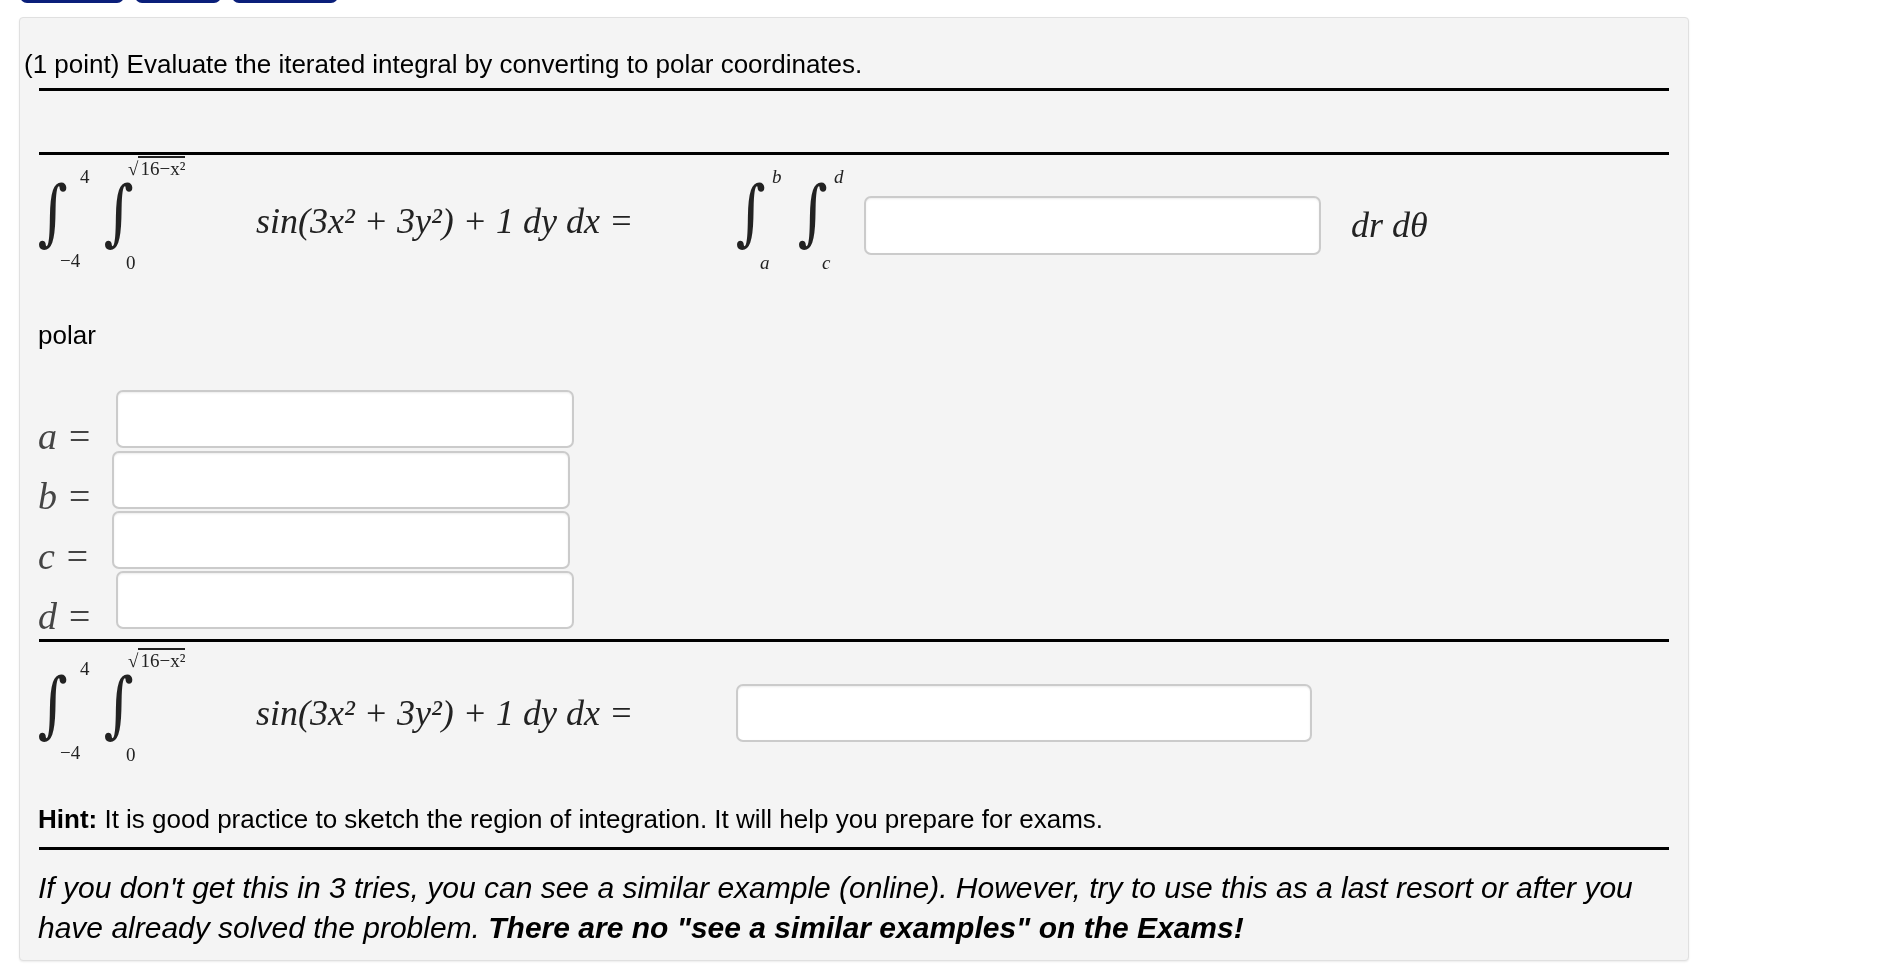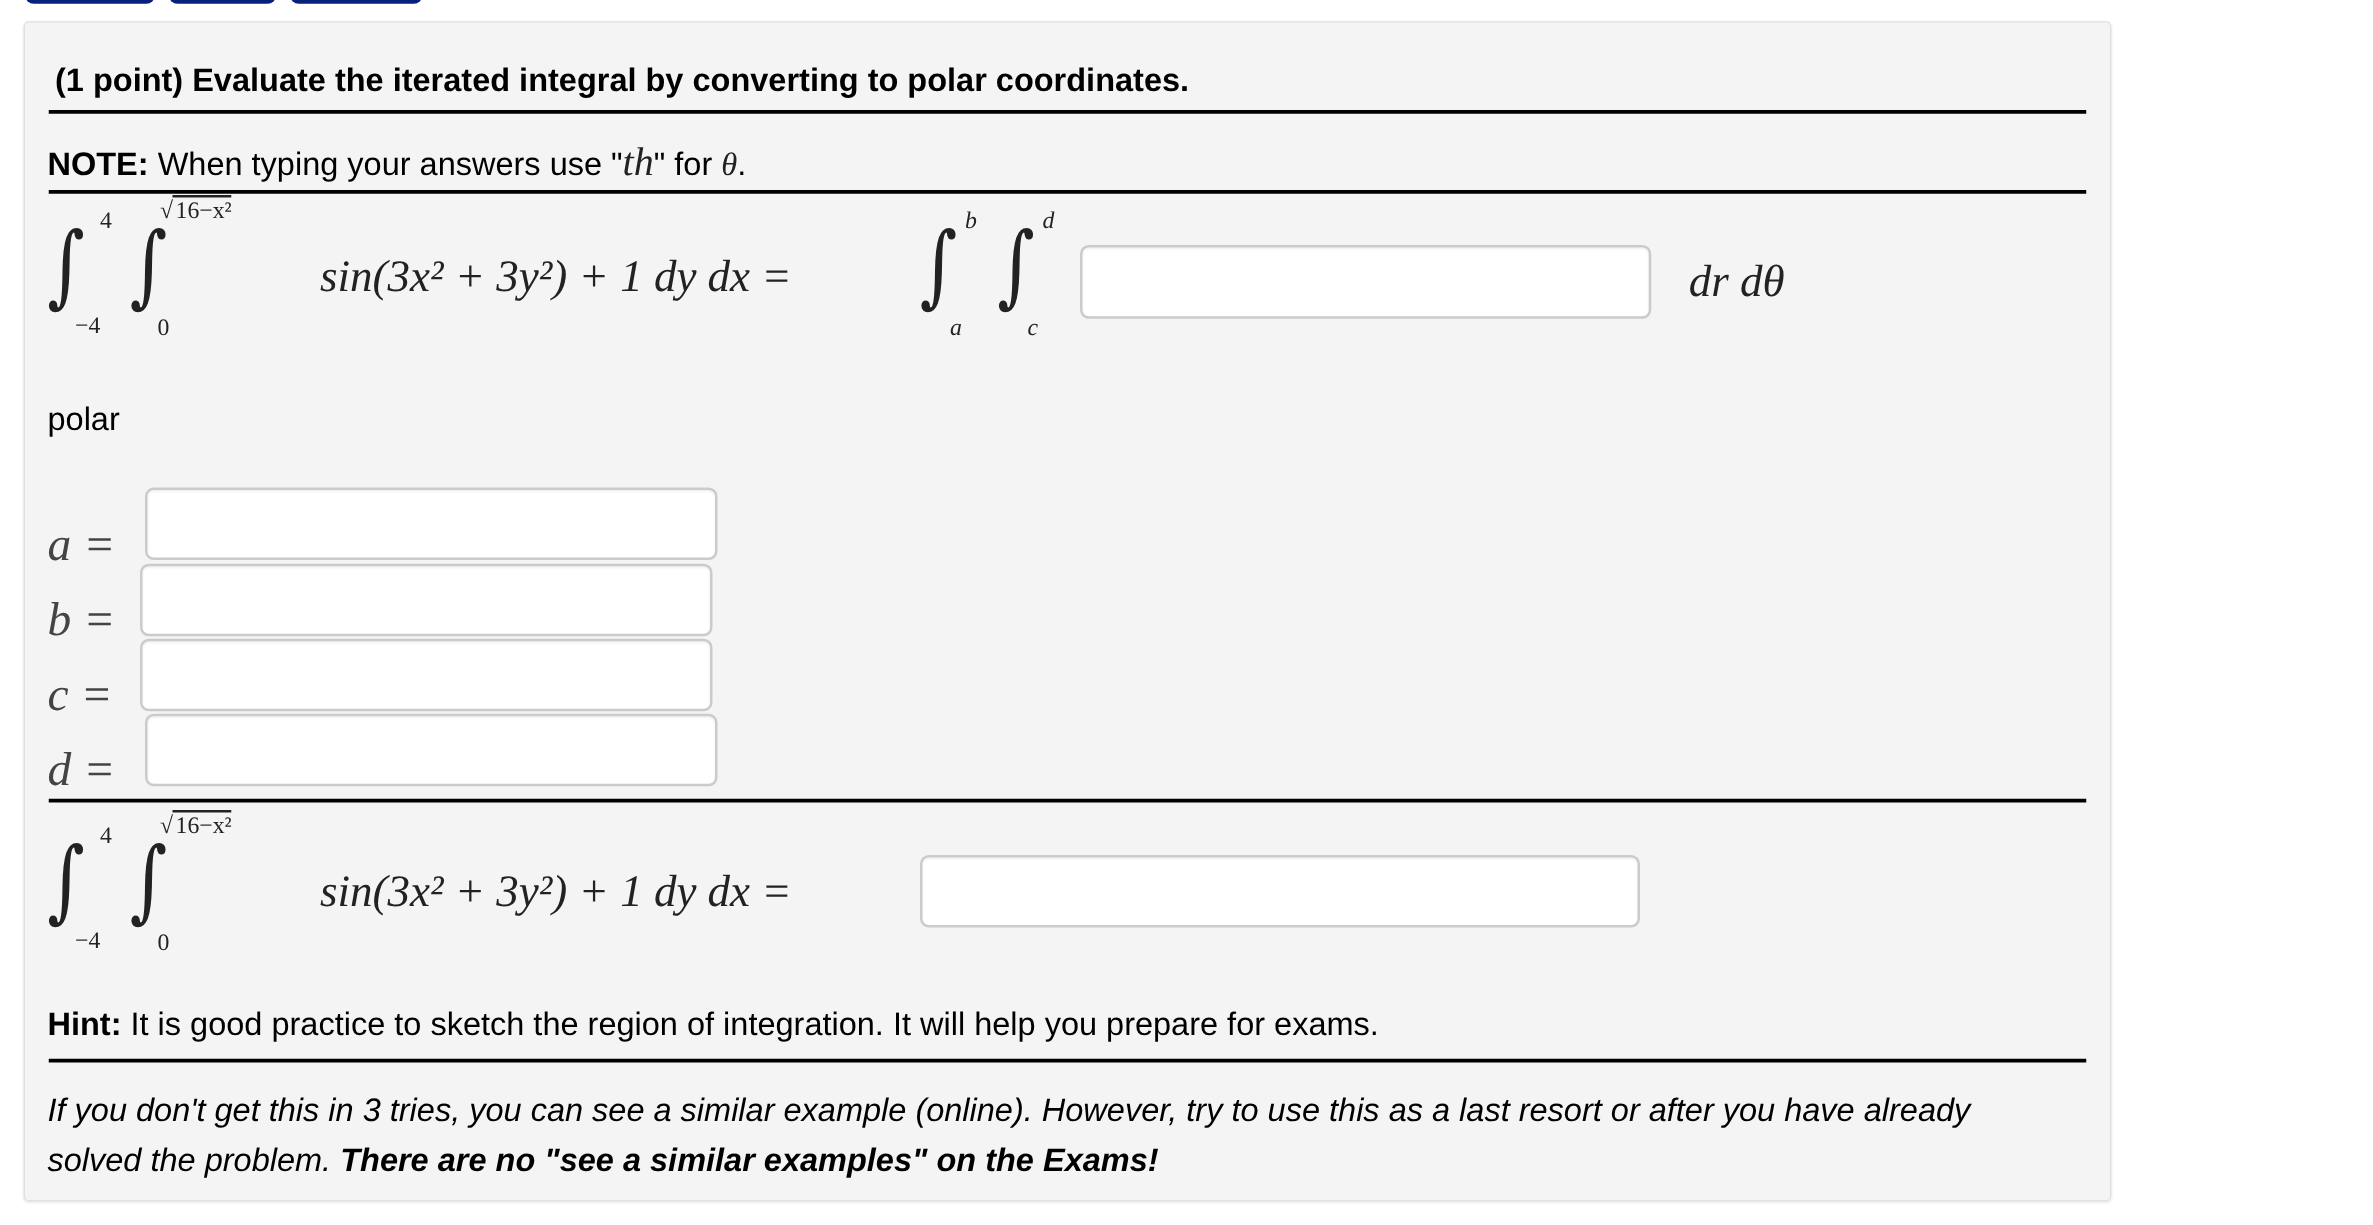--- a/index.html
+++ b/index.html
@@ -22,26 +22,23 @@
 </style>
 </head>
 <body>
 
 <div class="topbtn" style="left:20px;width:104px;"></div>
 <div class="topbtn" style="left:135px;width:86px;"></div>
 <div class="topbtn" style="left:232px;width:106px;"></div>
 
 <div class="panel">
 
-  <div class="abs txt" style="left:24px;top:31px;font-weight:bold;">(1 point) Evaluate the iterated integral by converting to polar coordinates.</div>
+  <div class="abs txt" style="left:4px;top:31px;">(1 point) Evaluate the iterated integral by converting to polar coordinates.</div>
   <div class="rule" style="top:70px;"></div>
 
-  <div class="abs txt" style="left:18px;top:96px;">
-    <b>NOTE:</b><span> When typing your answers use "</span><span class="math it" style="font-size:32px;">th</span><span>" for </span><span class="math it">θ</span><span>.</span>
-  </div>
   <div class="rule" style="top:134px;"></div>
 
   <div>
     <span class="intsym" style="left:14px;top:158px;">∫</span>
     <span class="lim" style="left:60px;top:148px;">4</span>
     <span class="lim" style="left:40px;top:232px;">−4</span>
     <span class="intsym" style="left:80px;top:158px;">∫</span>
     <span class="lim" style="left:108px;top:140px;"><span>√</span><span class="sqrt">16−x²</span></span>
     <span class="lim" style="left:106px;top:234px;">0</span>
     <span class="abs math it" style="left:236px;top:182px;font-size:36px;">sin(3x² + 3y²) + 1 dy dx =</span>
@@ -82,16 +79,16 @@
     <span class="lim" style="left:106px;top:726px;">0</span>
     <span class="abs math it" style="left:236px;top:674px;font-size:36px;">sin(3x² + 3y²) + 1 dy dx =</span>
     <input class="ans" style="left: 716px; top: 666px; width: 576px; height: 58px;" type="text" value="">
   </div>
 
   <div class="abs txt" style="left:18px;top:786px;">
     <b>Hint:</b><span> It is good practice to sketch the region of integration. It will help you prepare for exams.</span>
   </div>
   <div class="rule" style="top:829px;"></div>
 
-  <div class="abs" style="left:18px;top:850px;width:1620px;font-size:26px;line-height:40px;font-style:italic;">
+  <div class="abs" style="left:18px;top:850px;width:1620px;font-size:30px;line-height:40px;font-style:italic;">
     <span>If you don't get this in 3 tries, you can see a similar example (online). However, try to use this as a last resort or after you have already solved the problem. </span><b>There are no "see a similar examples" on the Exams!</b>
   </div>
 </div>
 
 </body></html>

